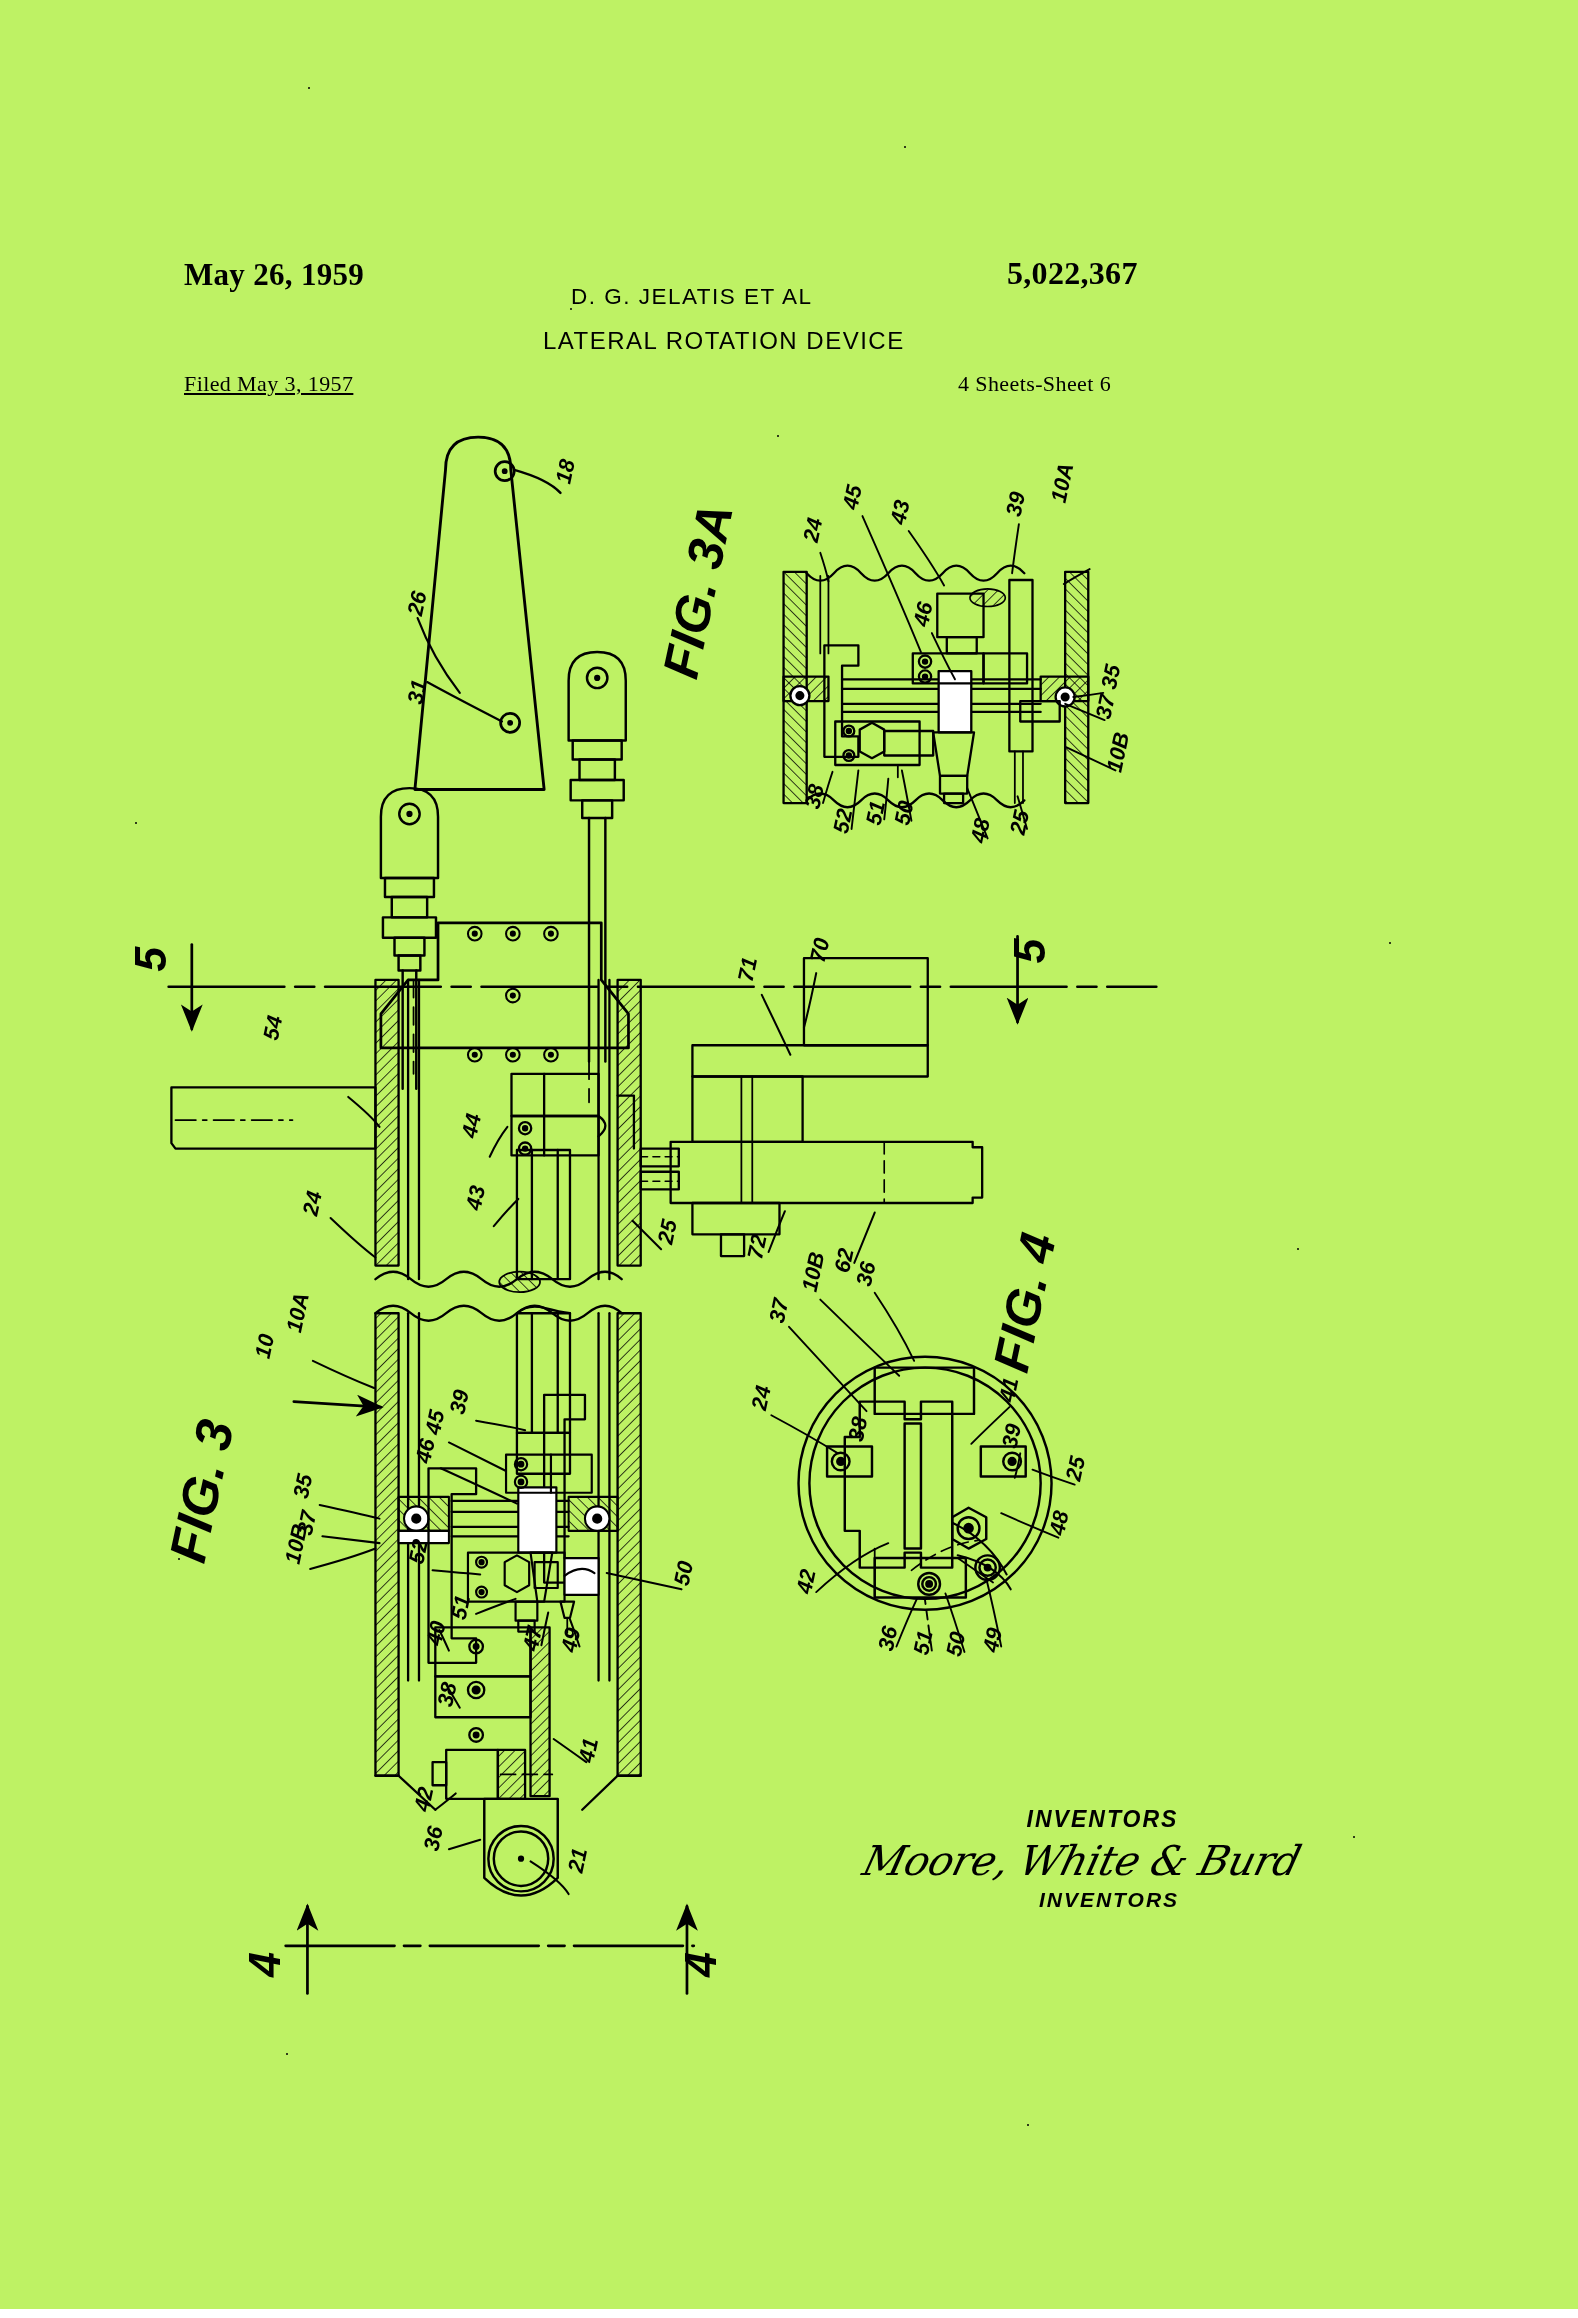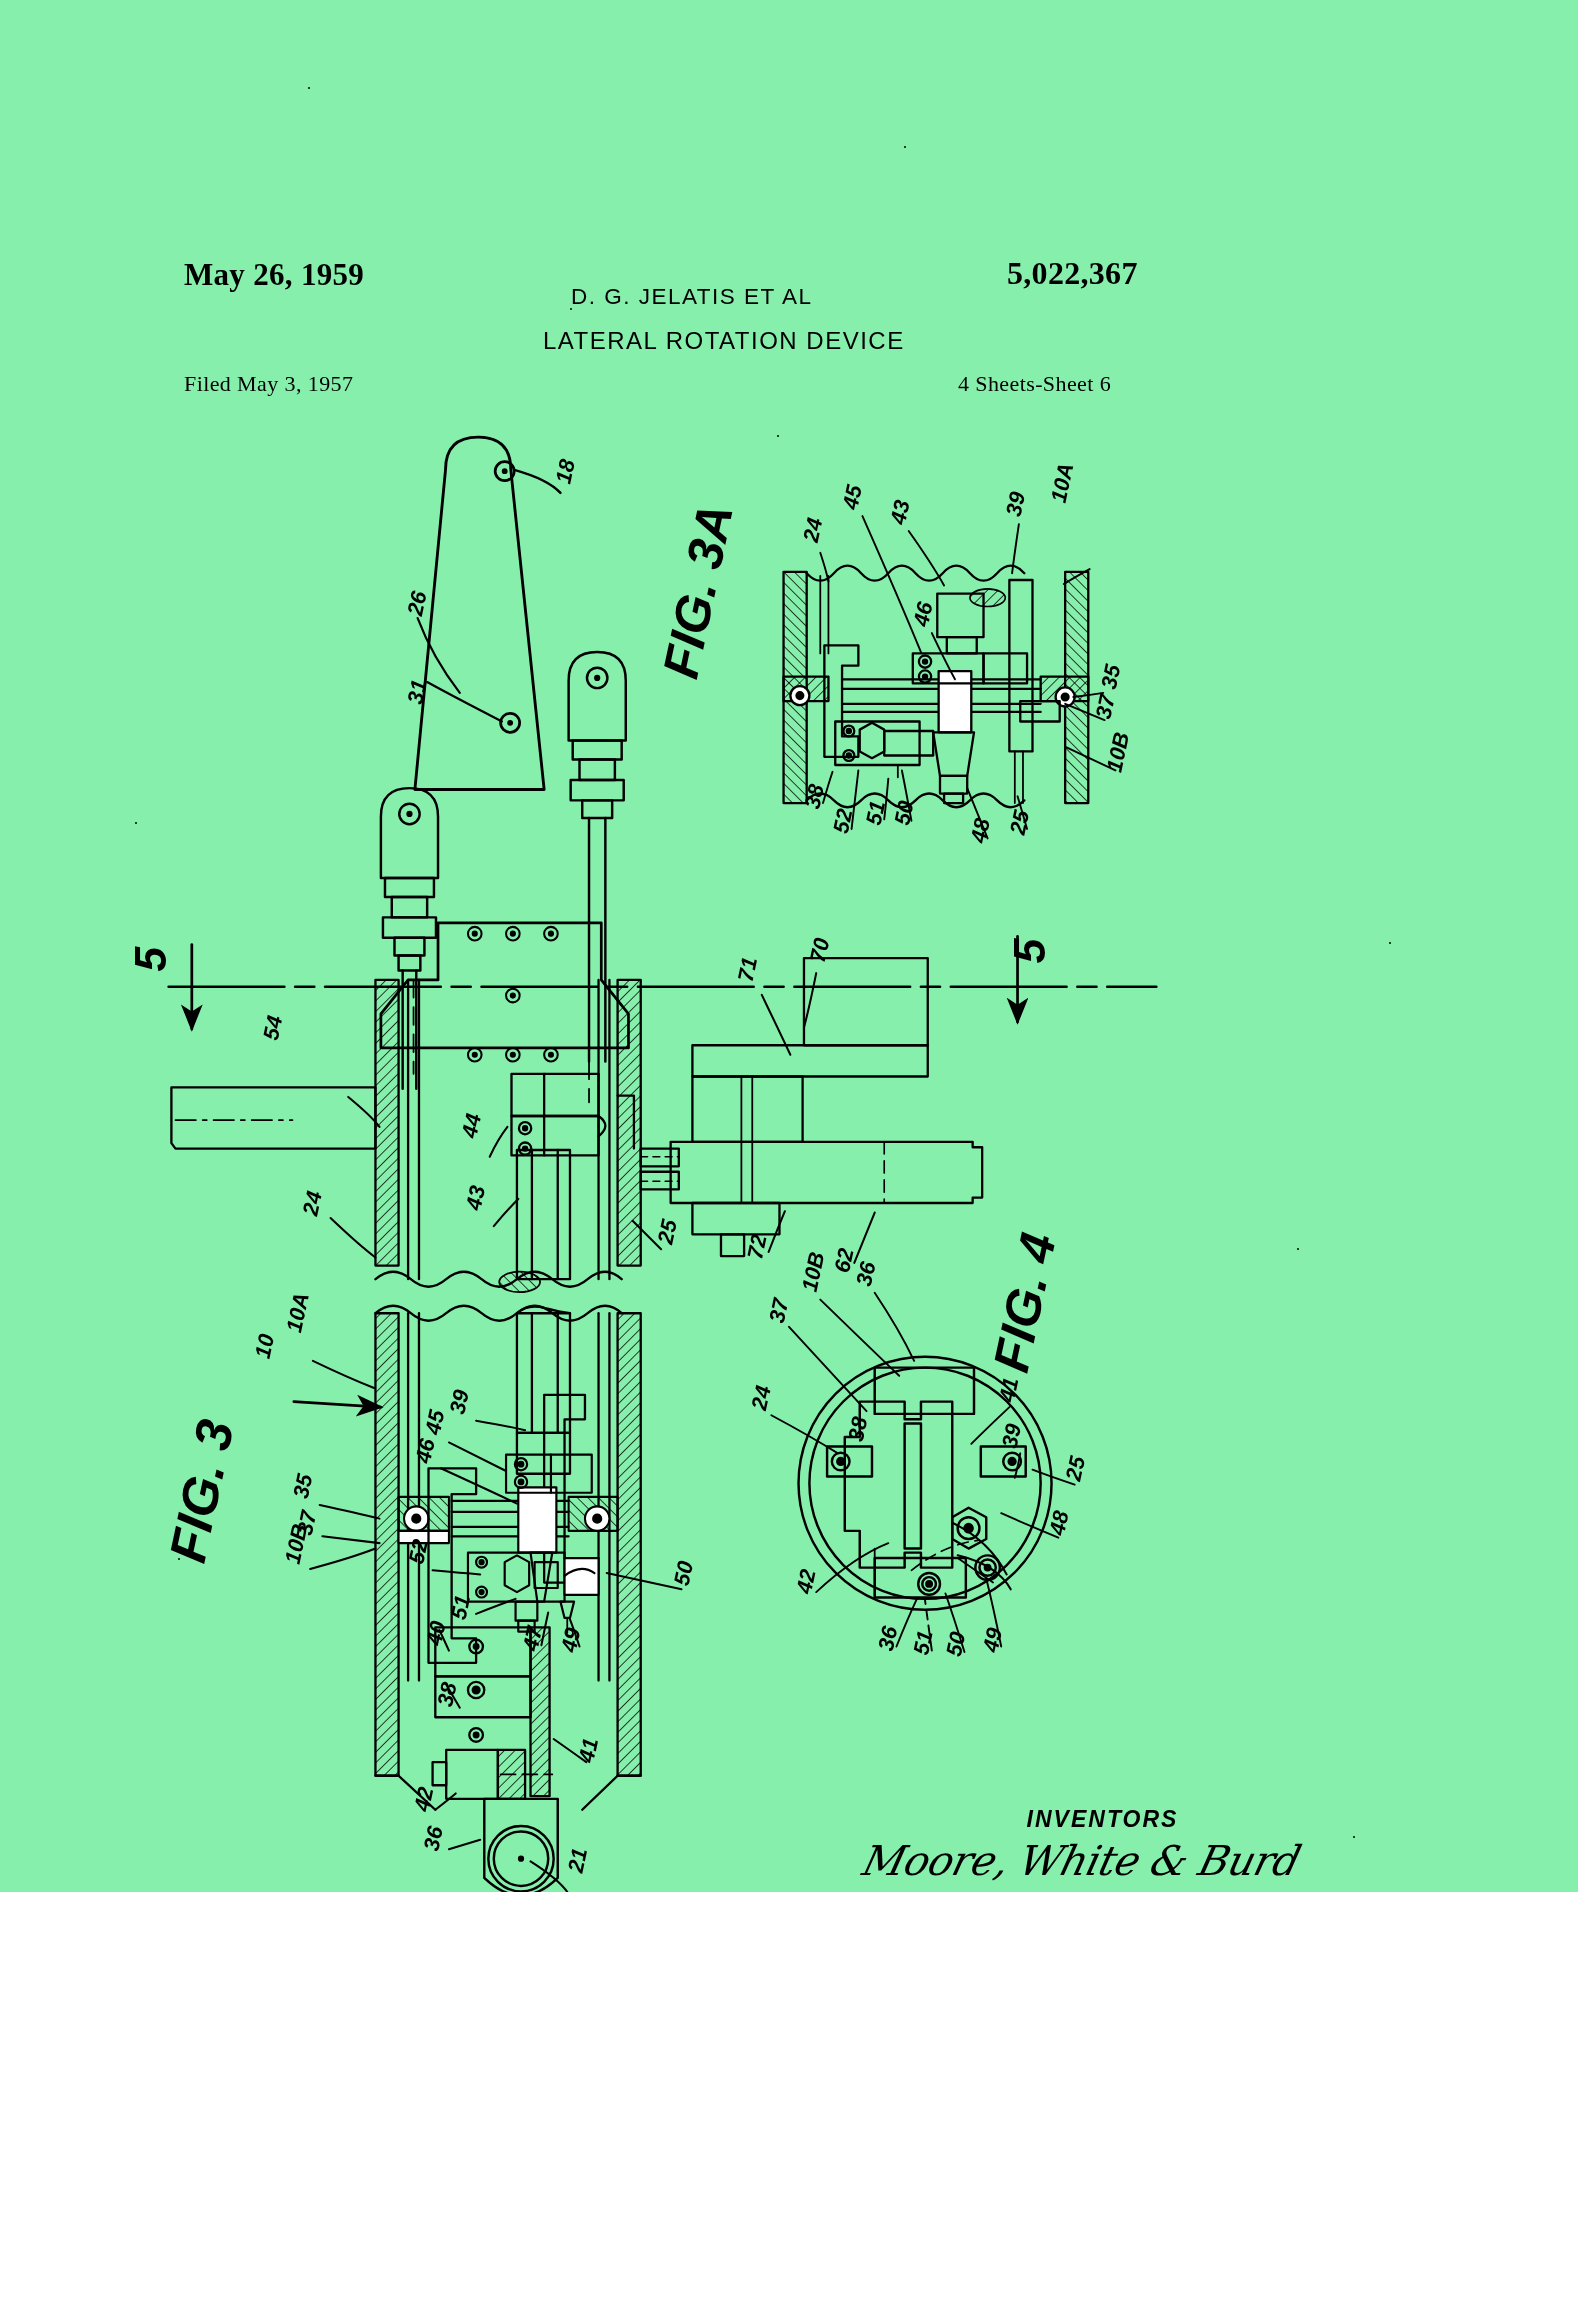--- a/index.html
+++ b/index.html
@@ -4,22 +4,22 @@
 <title>US Patent 2,888,154 — Sheet 2</title>
 <style>
   html,body{margin:0;padding:0;background:#fff;}
   body{
     font-family:"Liberation Serif", serif;
     color:#000;
   }
   #page{
     position:relative;
     width:1578px;
-    height:1892px;
-    background:#86efac;
+    height:2309px;
+    background:#bef264;
     overflow:hidden;
   }
   
   .hdr-date{
     position:absolute; left:184px; top:257px;
     font-family:"Liberation Serif", serif;
     font-weight:bold; font-size:31px; letter-spacing:0.3px;
   }
   .hdr-inventors{
     position:absolute; left:571px; top:284px;
@@ -32,21 +32,21 @@
     font-weight:bold; font-size:32px; letter-spacing:0.3px;
   }
   .hdr-title{
     position:absolute; left:543px; top:327px;
     font-family:"Liberation Sans", sans-serif;
     font-size:24px; letter-spacing:1.5px;
   }
   .hdr-filed{
     position:absolute; left:184px; top:371px;
     font-family:"Liberation Serif", serif;
-    font-size:22px; letter-spacing:0.4px;
+    font-size:22px; letter-spacing:0.4px;text-decoration:underline;
   }
   .hdr-sheet{
     position:absolute; left:958px; top:371px;
     font-family:"Liberation Serif", serif;
     font-size:22px; letter-spacing:0.4px;
   }
   
   #draw{
     position:absolute; left:0; top:0; width:1578px; height:2319px;
   }

